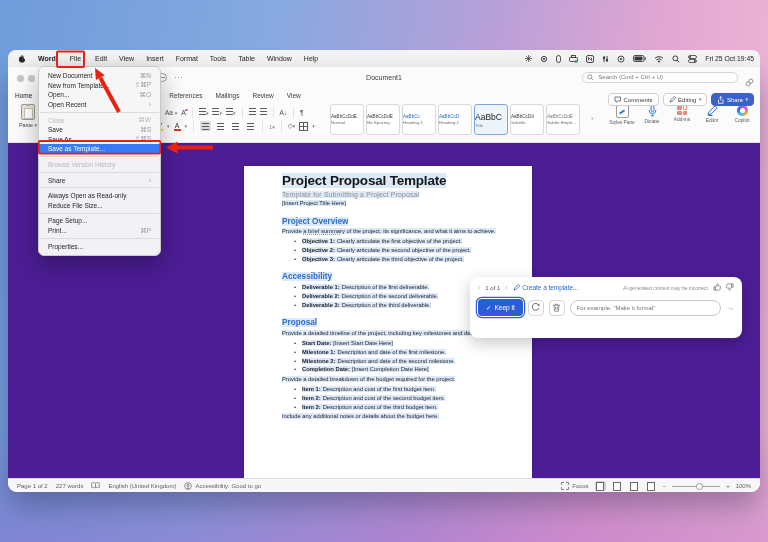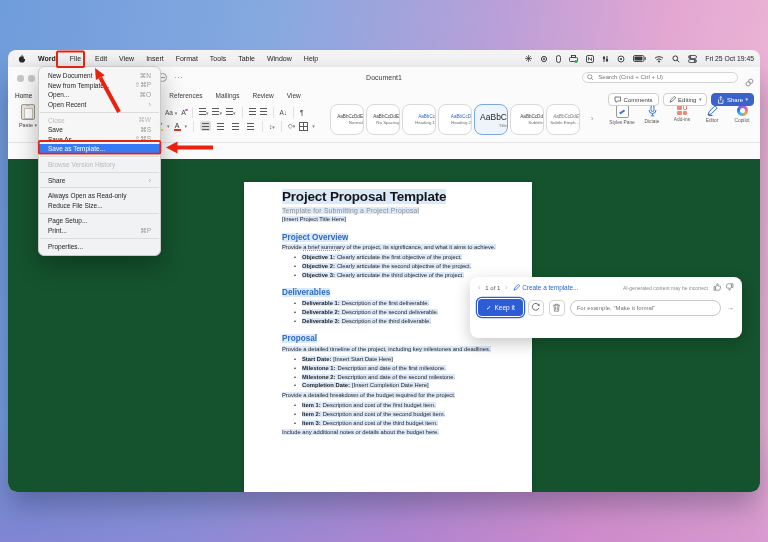--- a/index.html
+++ b/index.html
@@ -63,42 +63,42 @@
   .grid-icon{display:inline-block;width:7px;height:7px;border:1px solid #5a5a5a;
     background:linear-gradient(#5a5a5a,#5a5a5a) center/100% 1px no-repeat,linear-gradient(#5a5a5a,#5a5a5a) center/1px 100% no-repeat;}
   .pen-hl{display:inline-block;width:8px;height:9px;position:relative;}
   .pen-hl::before{content:"";position:absolute;left:2.5px;top:0;width:3px;height:6px;background:#8a8a8a;transform:rotate(35deg);}
   .pen-hl::after{content:"";position:absolute;left:0;bottom:0;width:8px;height:2px;background:#f3d51e;}
   .fontcolor{display:inline-block;position:relative;width:7px;height:9px;font-size:7px;color:#333;line-height:7px;text-align:center;}
   .fontcolor::after{content:"";position:absolute;left:0;bottom:0;width:7px;height:1.8px;background:#d03a2a;}
   .texteffect{position:relative;font-size:7px;color:#444;}
   .texteffect::after{content:"";position:absolute;right:-2px;top:0;width:2.5px;height:2.5px;border-radius:50%;background:#d457c8;}
   .gallery{position:absolute;left:322px;top:3px;display:flex;gap:2px;}
-  .gcell{width:34px;height:31px;border:1px solid #d9d9d9;border-radius:8px;background:#fff;box-sizing:border-box;
-    display:flex;flex-direction:column;align-items:flex-end;justify-content:center;gap:1px;}
+  .gcell{width:34px;height:31px;border:1px solid #d9d9d9;border-radius:3px;background:#fff;box-sizing:border-box;
+    display:flex;flex-direction:column;align-items:flex-start;justify-content:center;gap:1px;}
   .gcell .sample{font-size:4.6px;color:#3c3c3c;white-space:nowrap;}
   .gcell .glabel{font-size:4.4px;color:#6d6d6d;white-space:nowrap;}
   .gcell.blue .sample{color:#2b6cc4;}
   .gcell.title-cell{border:1.5px solid #7da7dc;background:#eef4fc;}
   .gcell.title-cell .sample{font-size:8.5px;color:#1f1f1f;}
   .gcell.italic .sample{font-style:italic;color:#7a7a7a;}
   .gal-chev{position:absolute;left:583px;top:14px;font-size:7px;color:#8a8a8a;}
   .ribbon-right{position:absolute;right:3px;top:2px;display:flex;}
   .rbtn{width:30px;display:flex;flex-direction:column;align-items:center;gap:1.5px;padding-top:2px;}
   .rbtn .rlabel{font-size:4.8px;color:#5a5a5a;text-align:center;line-height:1.15;width:28px;}
   .stylespane-ic{width:11px;height:11px;border:1px solid #9a9a9a;border-radius:2px;background:#fff;position:relative;}
   .stylespane-ic::after{content:"";position:absolute;left:2px;top:5px;width:6px;height:1.5px;background:#3c78c8;transform:rotate(-35deg);}
   .addins-ic{width:10px;height:10px;display:grid;grid-template-columns:4.5px 4.5px;grid-gap:1px;}
   .addins-ic i{width:4.5px;height:4.5px;background:#ec8a78;border-radius:1px;}
   .addins-ic i.outline{background:#fff;border:1px solid #ec8a78;box-sizing:border-box;}
   .copilot-ic{width:11px;height:11px;border-radius:50%;
     background:conic-gradient(from 210deg,#35c3f0,#2a6ee8,#9b5cf0,#e85fa8,#f2a93b,#35c3f0);position:relative;}
   .copilot-ic::after{content:"";position:absolute;left:3px;top:3px;width:5px;height:5px;border-radius:50%;background:#fff;}
   
-  .docarea{position:relative;height:335px;background:#14532d;overflow:hidden;margin-top:16px;}
+  .docarea{position:relative;height:335px;background:#4c1d95;overflow:hidden;}
   .page{position:absolute;left:236px;top:23px;width:288px;height:330px;background:#fff;
     box-shadow:0 0 4px rgba(0,0,0,.18);box-sizing:border-box;padding:7px 26px 6px 38px;}
   .hl{background:#dbe9fa;}
   .d-title{font-size:13.5px;font-weight:600;color:#161616;letter-spacing:-.2px;}
   .d-sub{font-size:6.8px;color:#8f8f8f;margin-top:2.5px;letter-spacing:.2px;}
   .d-h{font-size:8.2px;font-weight:600;color:#2b6cc4;margin-top:9.5px;}
   .d-p{font-size:5.8px;color:#262626;margin-top:2.5px;line-height:1.25;}
   .d-ul{margin:3px 0 0 0;padding:0 0 0 12px;list-style:none;}
   .d-ul li{font-size:5.8px;color:#262626;position:relative;padding-left:8px;margin-bottom:1.8px;line-height:1.2;}
   .d-ul li::before{content:"•";position:absolute;left:0;top:0;}
@@ -424,21 +424,21 @@
 
         <div class="d-h"><span class="hl">Project Overview</span></div>
         <div class="d-p"><span class="hl"><span>Provide </span><span class="sp-under">a brief summary</span><span> of the project, its significance, and what it aims to achieve.</span></span></div>
 
         <ul class="d-ul">
           <li><span class="hl"><b>Objective 1:</b><span>Clearly articulate the first objective of the project.</span></span></li>
           <li><span class="hl"><b>Objective 2:</b><span>Clearly articulate the second objective of the project.</span></span></li>
           <li><span class="hl"><b>Objective 3:</b><span>Clearly articulate the third objective of the project.</span></span></li>
         </ul>
 
-        <div class="d-h"><span class="hl">Deliverables</span></div>
+        <div class="d-h"><span class="hl">Accessibility</span></div>
         <ul class="d-ul">
           <li><span class="hl"><b>Deliverable 1:</b><span>Description of the first deliverable.</span></span></li>
           <li><span class="hl"><b>Deliverable 2:</b><span>Description of the second deliverable.</span></span></li>
           <li><span class="hl"><b>Deliverable 3:</b><span>Description of the third deliverable.</span></span></li>
         </ul>
 
         <div class="d-h"><span class="hl">Proposal</span></div>
         <div class="d-p"><span class="hl">Provide a detailed timeline of the project, including key milestones and deadlines.</span></div>
         <ul class="d-ul">
           <li><span class="hl"><b>Start Date:</b><span>[Insert Start Date Here]</span></span></li>

